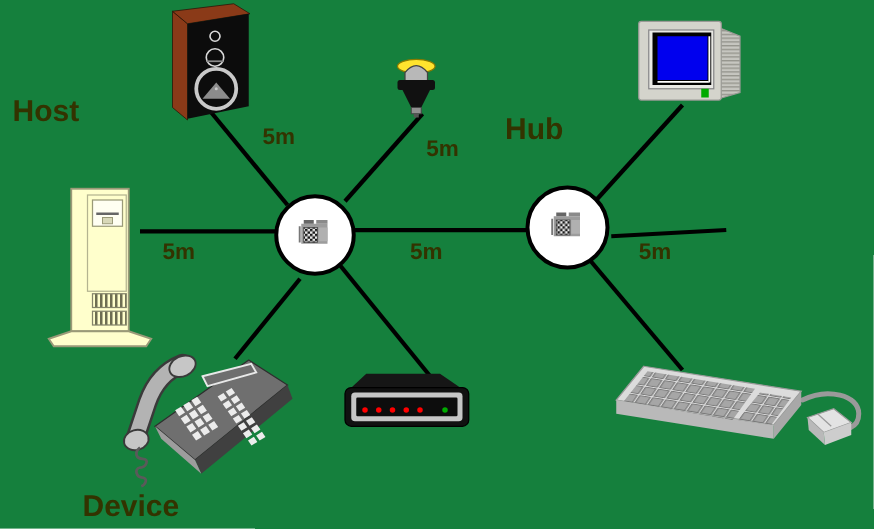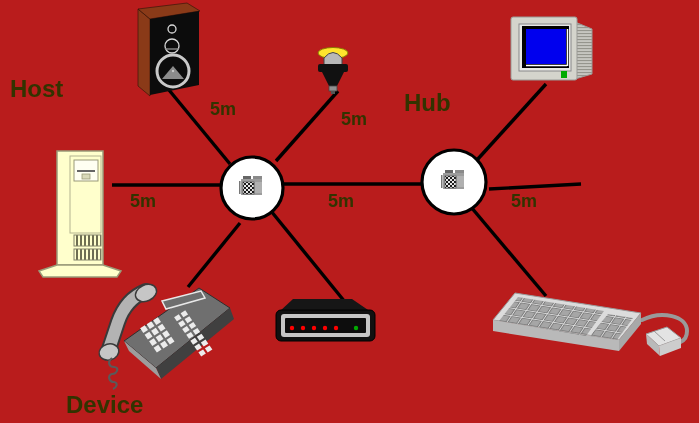--- a/index.html
+++ b/index.html
@@ -1,16 +1,16 @@
 <!DOCTYPE html>
 <html><head>
 <meta charset="utf-8">
 <style>
   html,body{margin:0;padding:0;background:#fff;}
-  .canvas{position:relative;width:699px;height:423px;background:#b91c1c;overflow:hidden;}
+  .canvas{position:relative;width:699px;height:423px;background:#15803d;overflow:hidden;}
   svg{display:block;}
   text{font-family:"Liberation Sans","DejaVu Sans",sans-serif;font-weight:bold;}
   .node-label{font-size:24px;}
   .len-label{font-size:18px;}
 </style>
 </head>
 <body>
 
 <div class="canvas">
 <svg width="699" height="423" viewBox="0 0 699 423">

